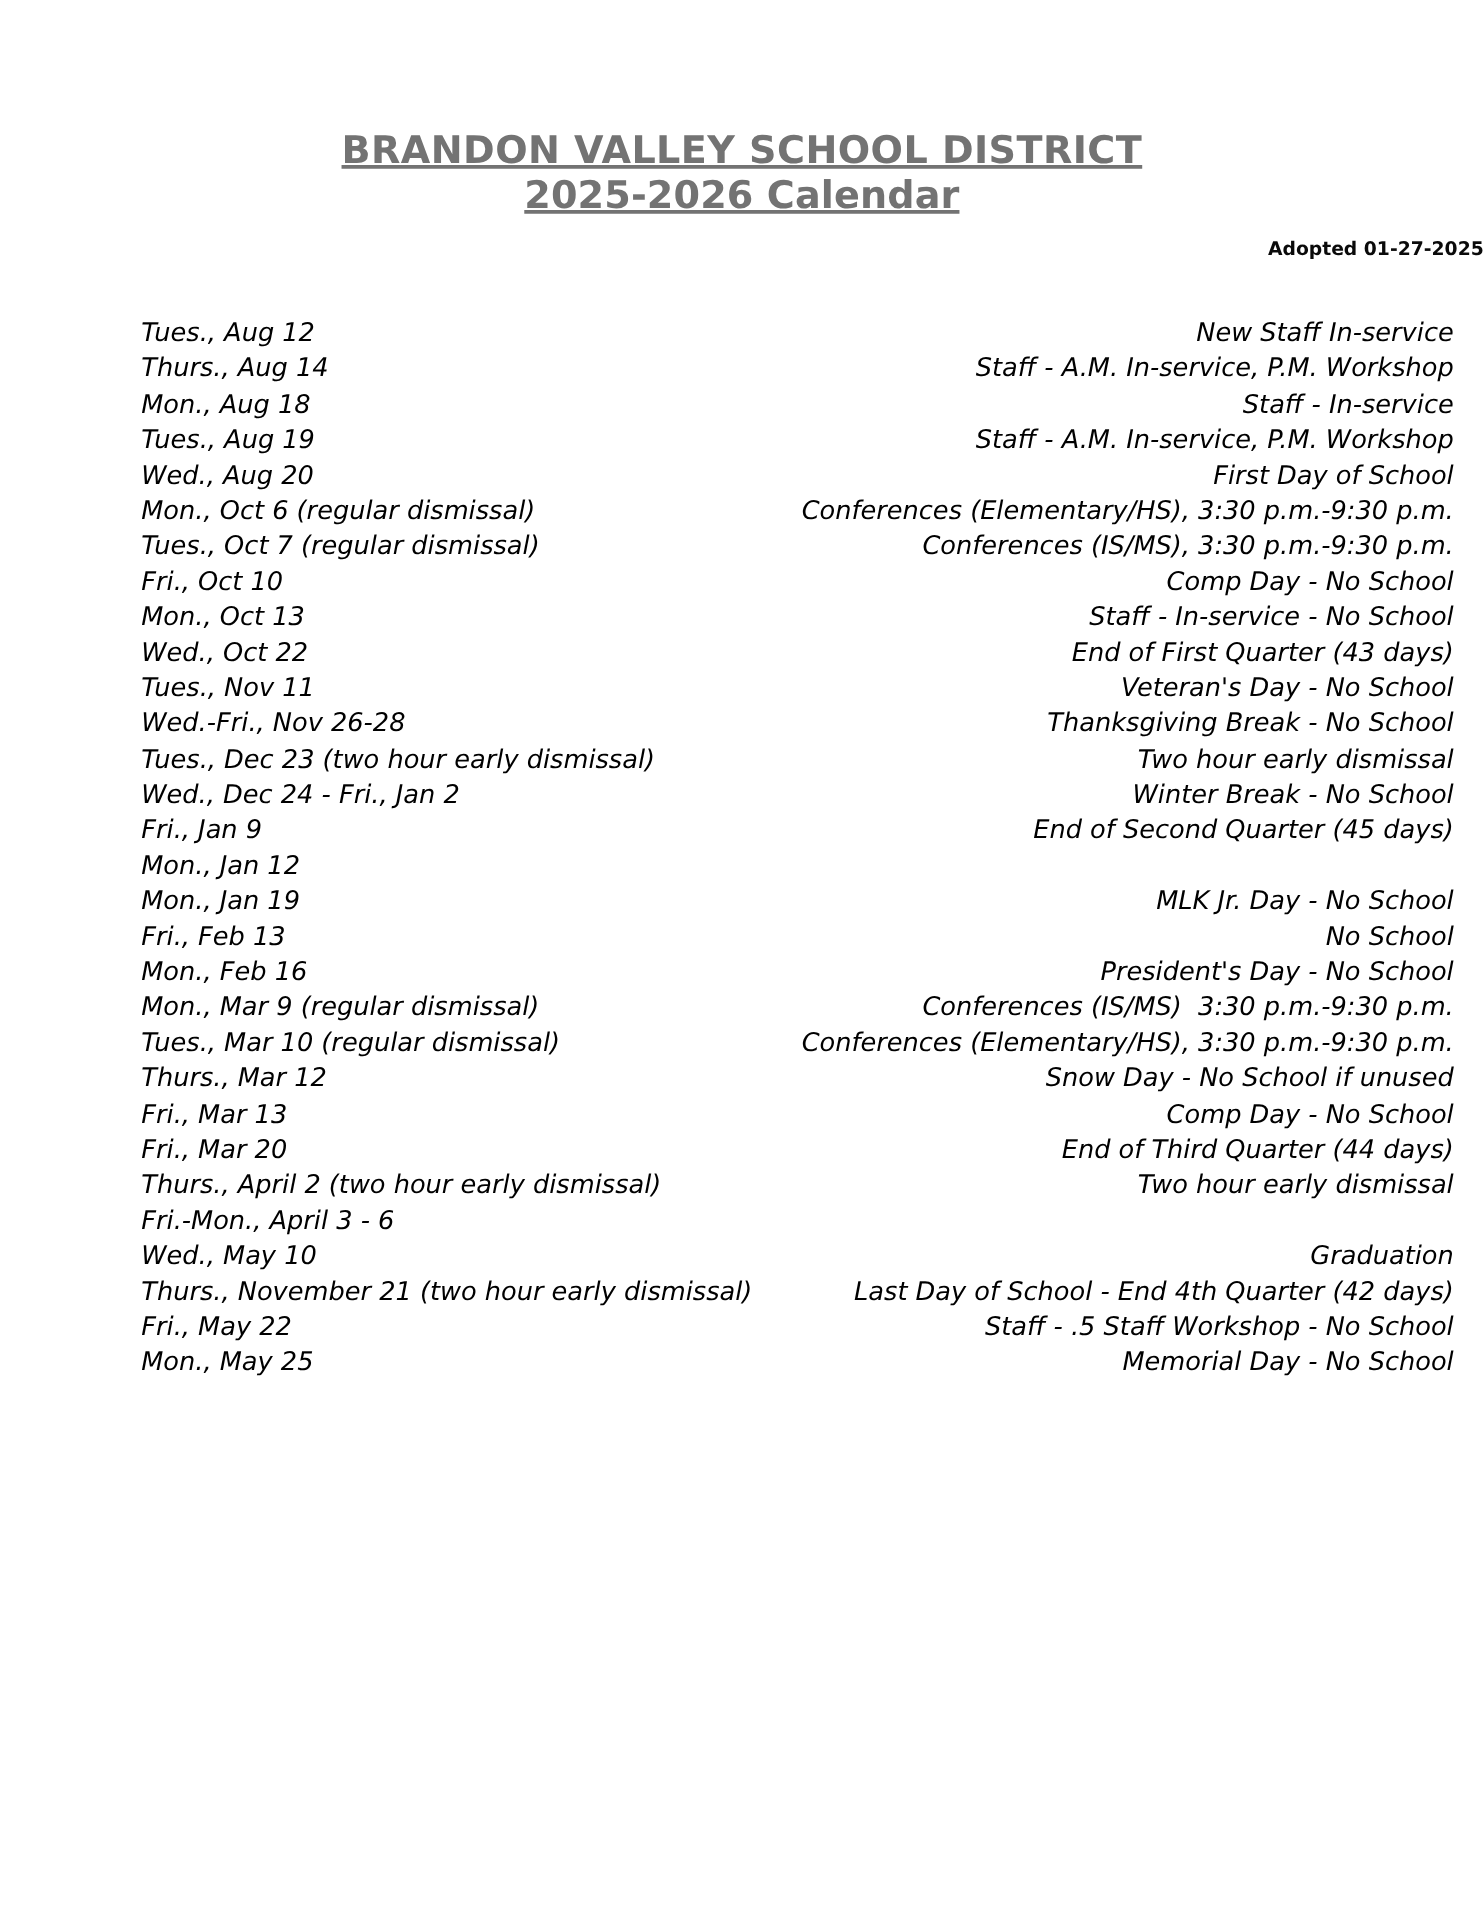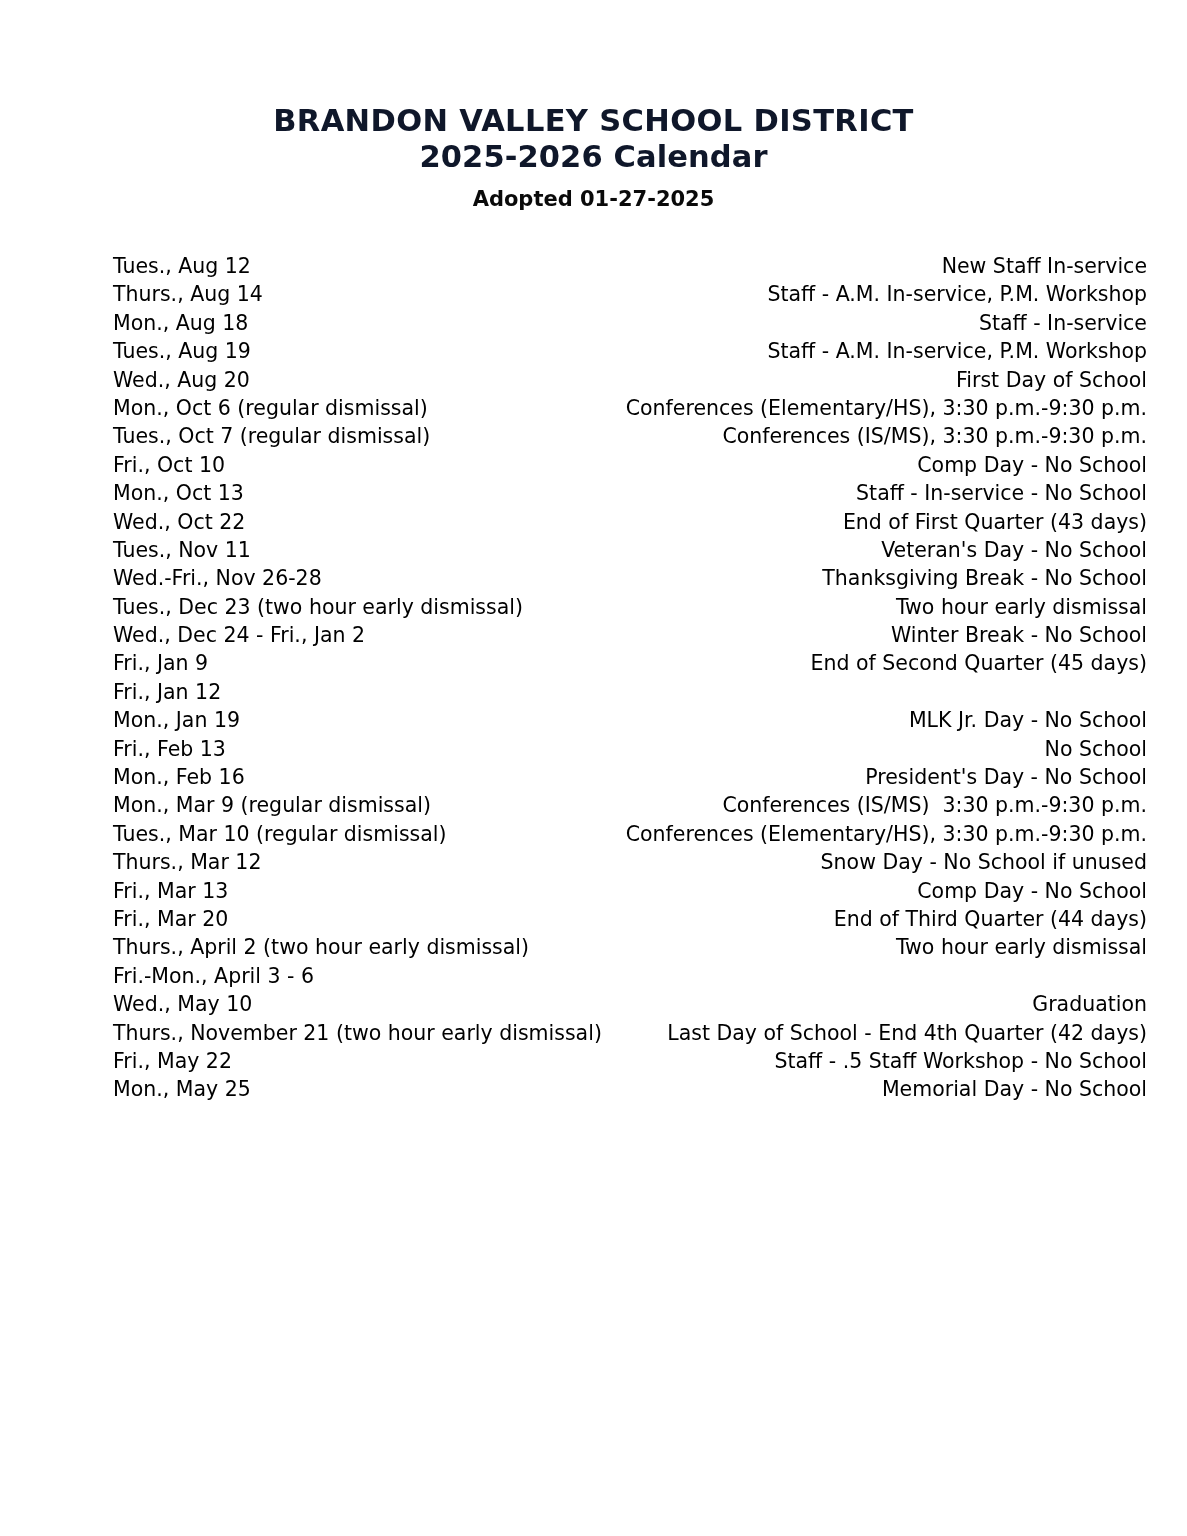--- a/index.html
+++ b/index.html
@@ -20,44 +20,47 @@
     overflow: hidden;
     box-sizing: border-box;
   }
 
   
   .header {
     padding-top: 103px;
     text-align: center;
   }
   .title-line {
-    color: #0f172a;
+    color: #737373;
     font-weight: bold;
     font-size: 30.5px;
     line-height: 36px;
     letter-spacing: 0.1px;
     white-space: nowrap;
+    text-decoration: underline;
   }
   .title-line-1 {
     letter-spacing: 0.35px;
   }
   .subtitle {
     color: #0a0a0a;
     font-weight: bold;
-    font-size: 21px;
+    font-size: 15px;
     line-height: 22px;
     margin-top: 13px;
+    text-align: right;
   }
 
   
   .calendar-list {
     position: absolute;
     top: 252px;
     left: 113px;
-    right: 40px;
+    right: 24px;
+    font-style: italic;
   }
   .cal-row {
     display: flex;
     align-items: flex-start;
     height: 28.4px;
     line-height: 28.4px;
     font-size: 20.5px;
     white-space: pre;
   }
   .cal-date {
@@ -90,21 +93,21 @@
       <div class="cal-row"><div class="cal-date">Mon., Oct 6 (regular dismissal)</div><div class="cal-event">Conferences (Elementary/HS), 3:30 p.m.-9:30 p.m.</div></div>
       <div class="cal-row"><div class="cal-date">Tues., Oct 7 (regular dismissal)</div><div class="cal-event">Conferences (IS/MS), 3:30 p.m.-9:30 p.m.</div></div>
       <div class="cal-row"><div class="cal-date">Fri., Oct 10</div><div class="cal-event">Comp Day - No School</div></div>
       <div class="cal-row"><div class="cal-date">Mon., Oct 13</div><div class="cal-event">Staff - In-service - No School</div></div>
       <div class="cal-row"><div class="cal-date">Wed., Oct 22</div><div class="cal-event">End of First Quarter (43 days)</div></div>
       <div class="cal-row"><div class="cal-date">Tues., Nov 11</div><div class="cal-event">Veteran's Day - No School</div></div>
       <div class="cal-row"><div class="cal-date">Wed.-Fri., Nov 26-28</div><div class="cal-event">Thanksgiving Break - No School</div></div>
       <div class="cal-row"><div class="cal-date">Tues., Dec 23 (two hour early dismissal)</div><div class="cal-event">Two hour early dismissal</div></div>
       <div class="cal-row"><div class="cal-date">Wed., Dec 24 - Fri., Jan 2</div><div class="cal-event">Winter Break - No School</div></div>
       <div class="cal-row"><div class="cal-date">Fri., Jan 9</div><div class="cal-event">End of Second Quarter (45 days)</div></div>
-      <div class="cal-row"><div class="cal-date">Fri., Jan 12</div></div>
+      <div class="cal-row"><div class="cal-date">Mon., Jan 12</div></div>
       <div class="cal-row"><div class="cal-date">Mon., Jan 19</div><div class="cal-event">MLK Jr. Day - No School</div></div>
       <div class="cal-row"><div class="cal-date">Fri., Feb 13</div><div class="cal-event">No School</div></div>
       <div class="cal-row"><div class="cal-date">Mon., Feb 16</div><div class="cal-event">President's Day - No School</div></div>
       <div class="cal-row"><div class="cal-date">Mon., Mar 9 (regular dismissal)</div><div class="cal-event">Conferences (IS/MS)  3:30 p.m.-9:30 p.m.</div></div>
       <div class="cal-row"><div class="cal-date">Tues., Mar 10 (regular dismissal)</div><div class="cal-event">Conferences (Elementary/HS), 3:30 p.m.-9:30 p.m.</div></div>
       <div class="cal-row"><div class="cal-date">Thurs., Mar 12</div><div class="cal-event">Snow Day - No School if unused</div></div>
       <div class="cal-row"><div class="cal-date">Fri., Mar 13</div><div class="cal-event">Comp Day - No School</div></div>
       <div class="cal-row"><div class="cal-date">Fri., Mar 20</div><div class="cal-event">End of Third Quarter (44 days)</div></div>
       <div class="cal-row"><div class="cal-date">Thurs., April 2 (two hour early dismissal)</div><div class="cal-event">Two hour early dismissal</div></div>
       <div class="cal-row"><div class="cal-date">Fri.-Mon., April 3 - 6</div></div>

